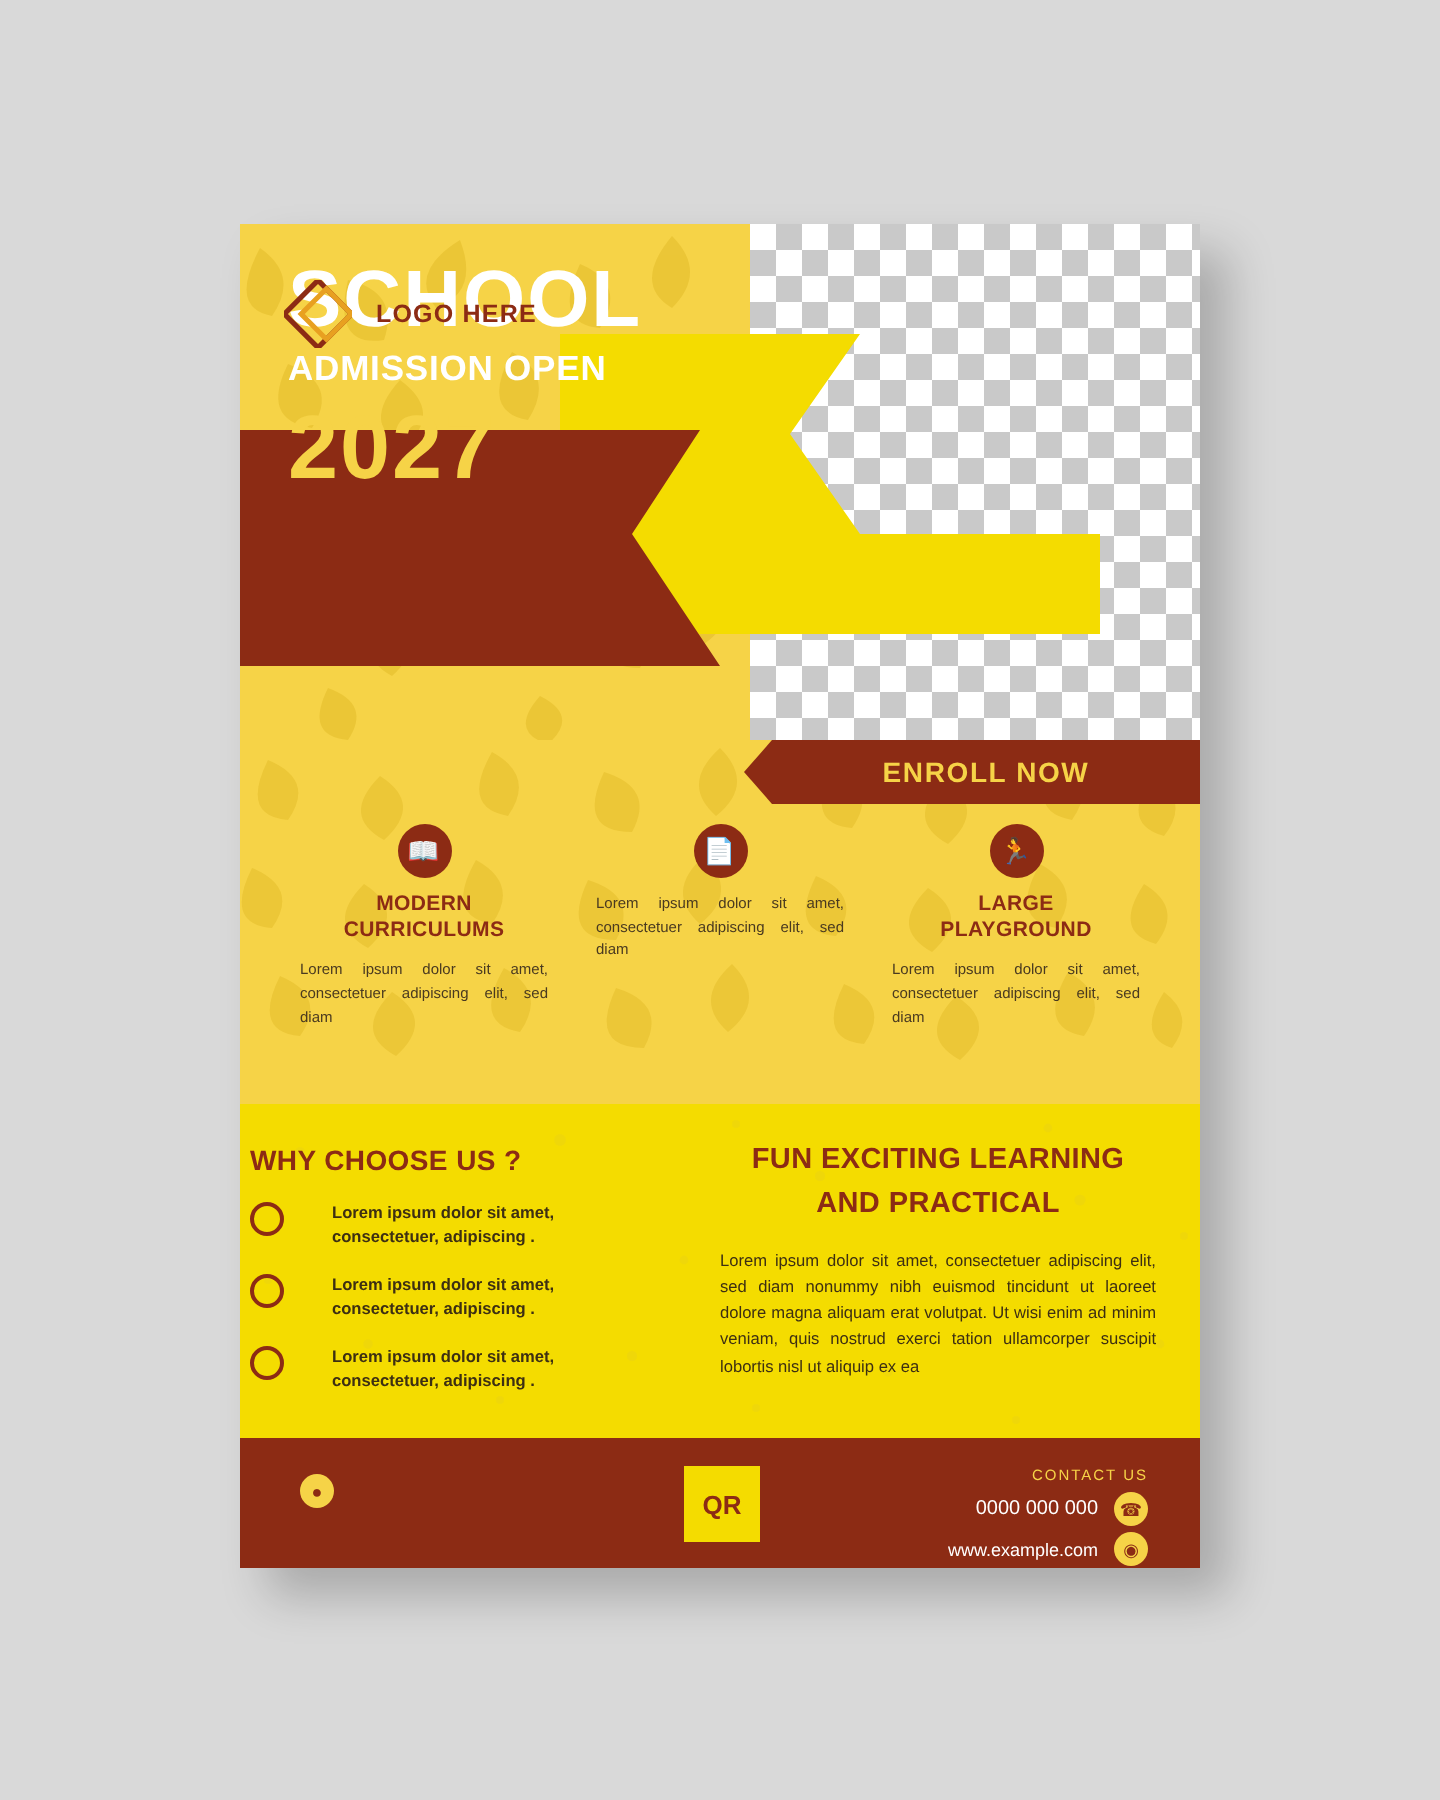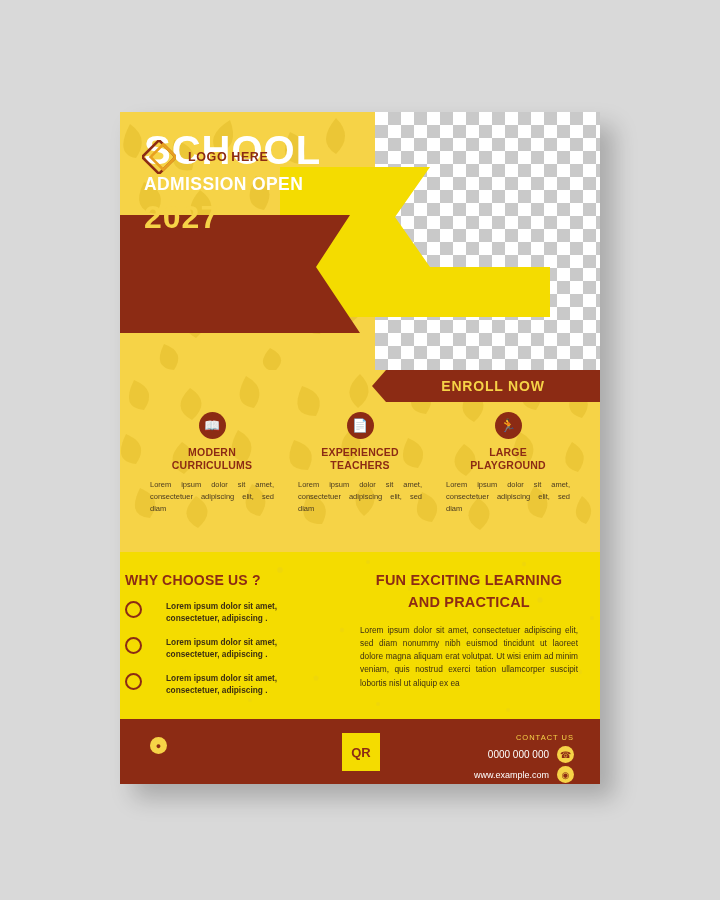--- a/index.html
+++ b/index.html
@@ -108,21 +108,21 @@
   }
   .h-sub {
     color: #ffffff;
     font-size: 17.5px;
     font-weight: bold;
     letter-spacing: 0.4px;
     margin-top: 4px;
   }
   .h-year {
     color: #f6d347;
-    font-size: 32px;
+    font-size: 45px;
     font-weight: bold;
     letter-spacing: 1px;
     line-height: 1;
     margin-top: 6px;
   }
 
   
   .enroll {
     position: absolute;
     left: 252px; top: 258px;
@@ -432,24 +432,20 @@
           <div class="feat-icon">📖</div>
           <div class="feat-title">
             <span>MODERN</span><br>
             <span>CURRICULUMS</span>
           </div>
           <div class="feat-body">Lorem ipsum dolor sit amet, consectetuer adipiscing elit, sed diam</div>
         </div>
 
         <div class="feature">
           <div class="feat-icon">📄</div>
-          <div class="feat-title">
-            <span>EXPERIENCED</span><br>
-            <span>TEACHERS</span>
-          </div>
           <div class="feat-body">Lorem ipsum dolor sit amet, consectetuer adipiscing elit, sed diam</div>
         </div>
 
         <div class="feature">
           <div class="feat-icon">🏃</div>
           <div class="feat-title">
             <span>LARGE</span><br>
             <span>PLAYGROUND</span>
           </div>
           <div class="feat-body">Lorem ipsum dolor sit amet, consectetuer adipiscing elit, sed diam</div>

